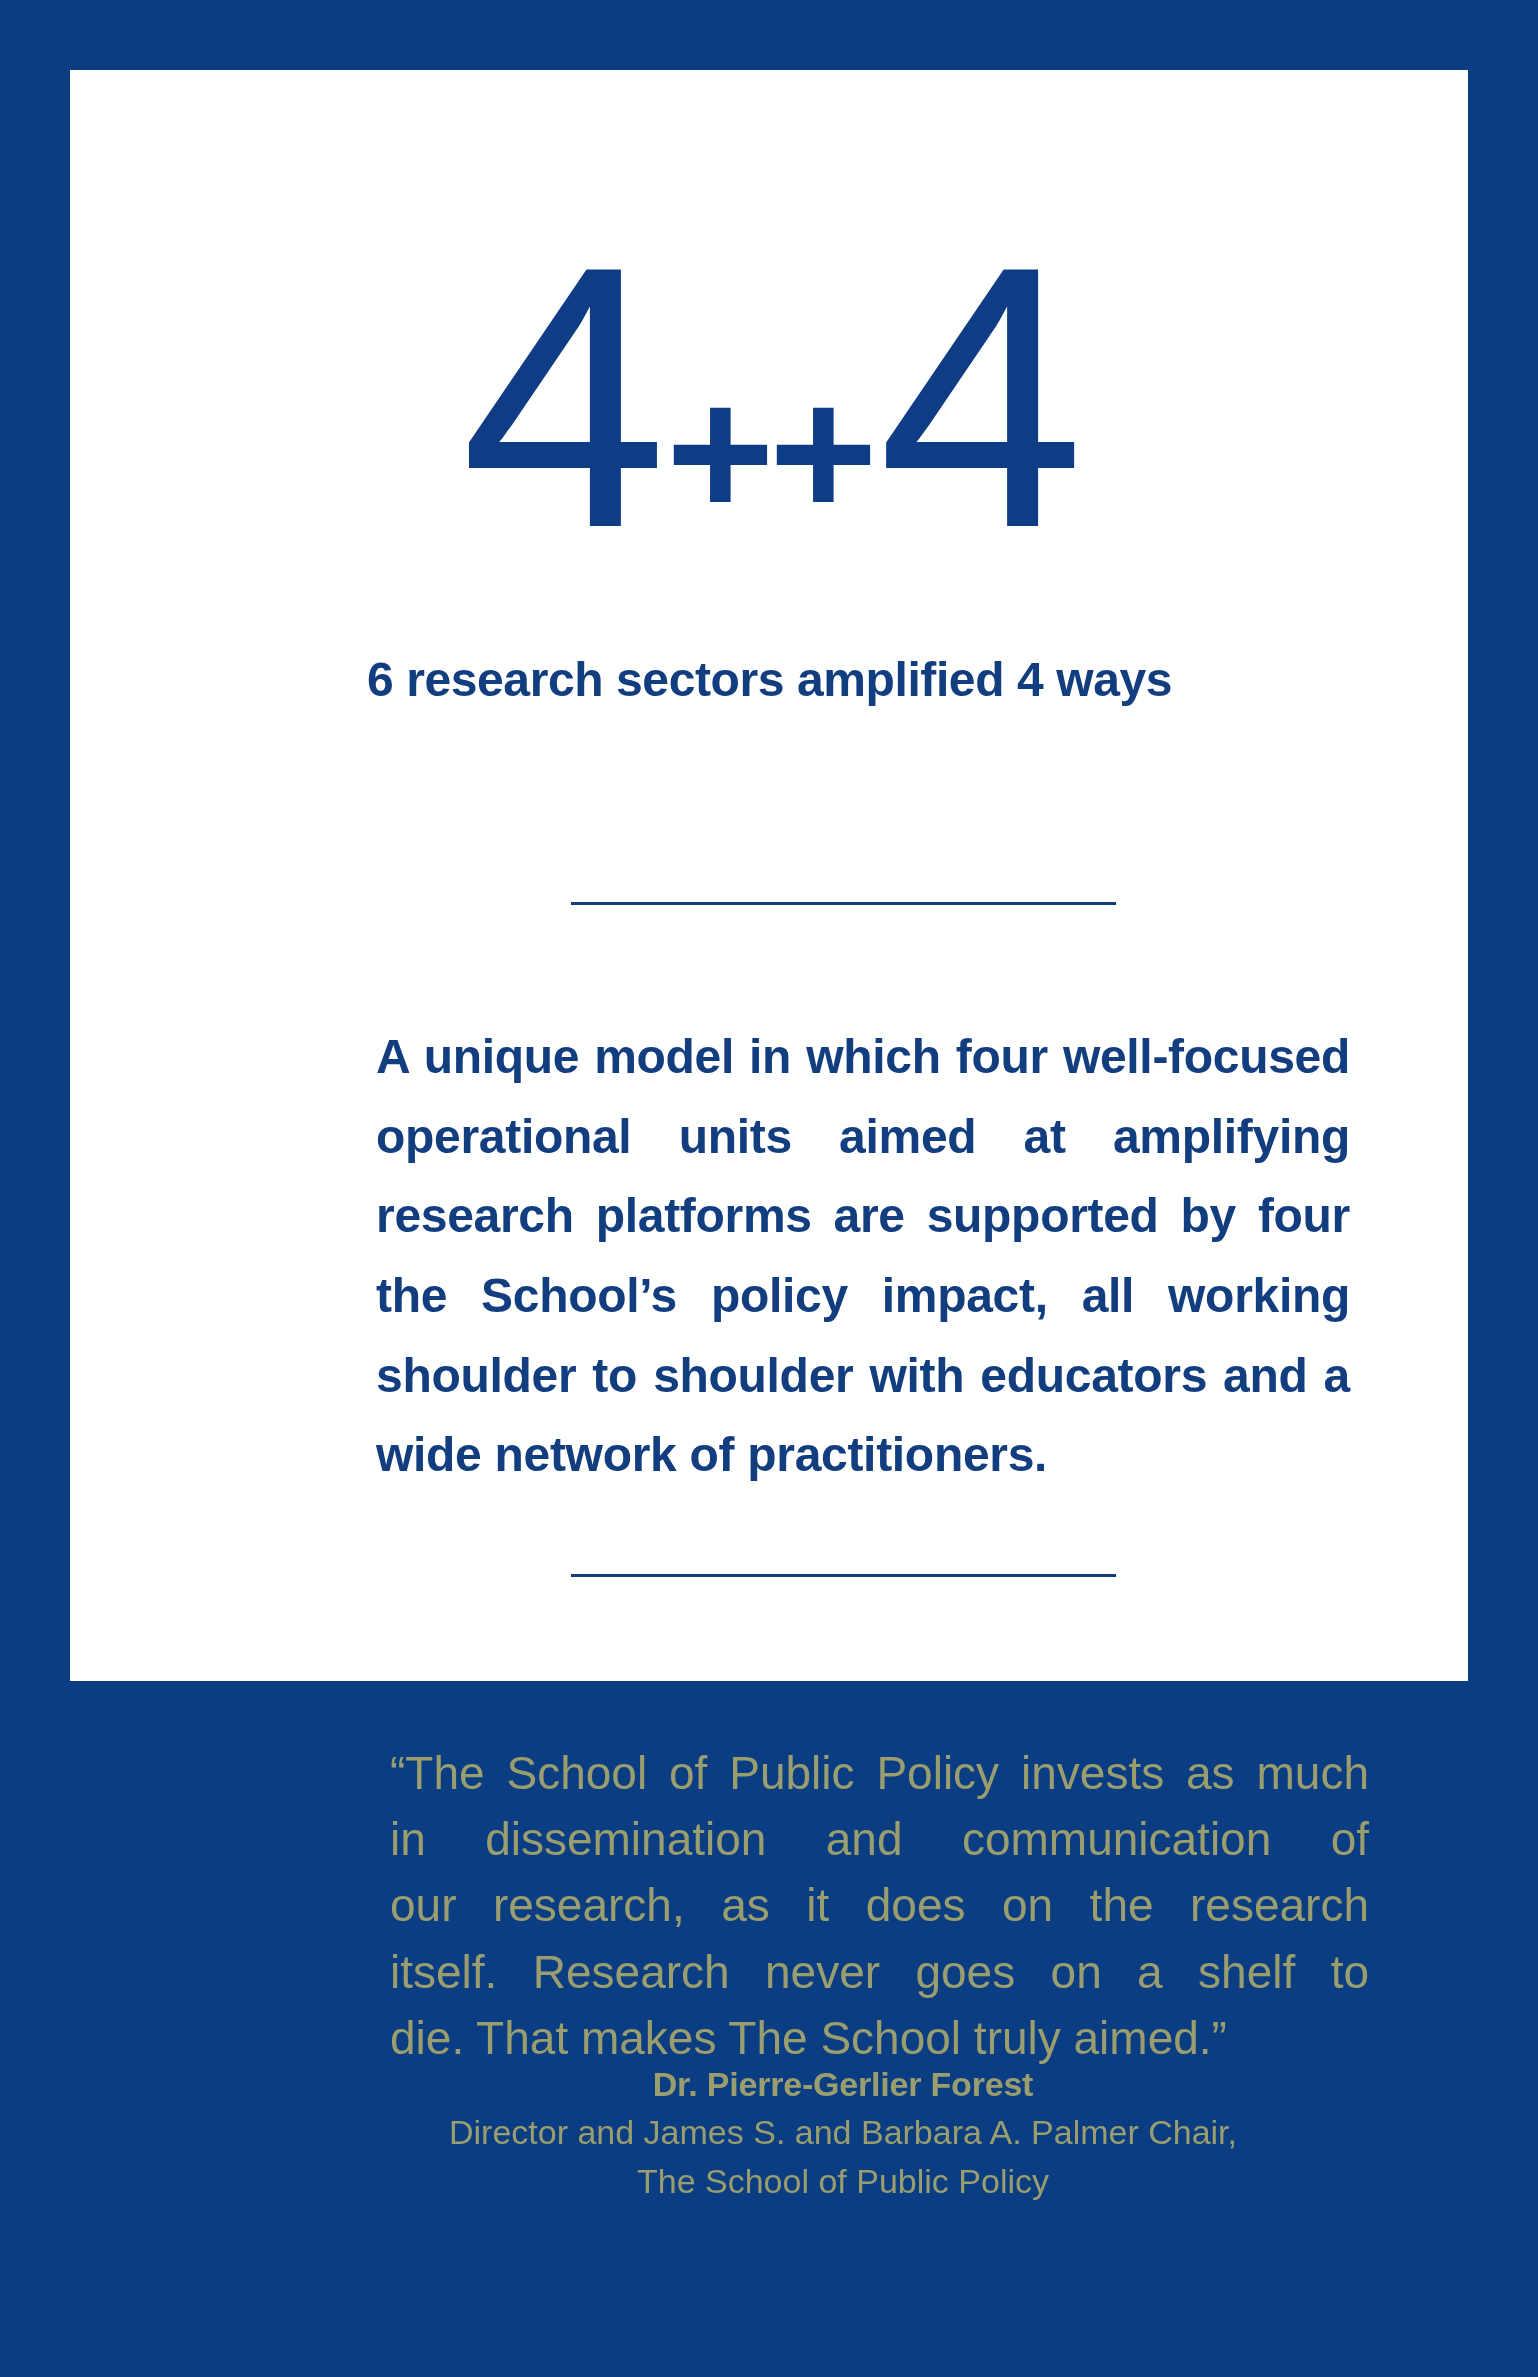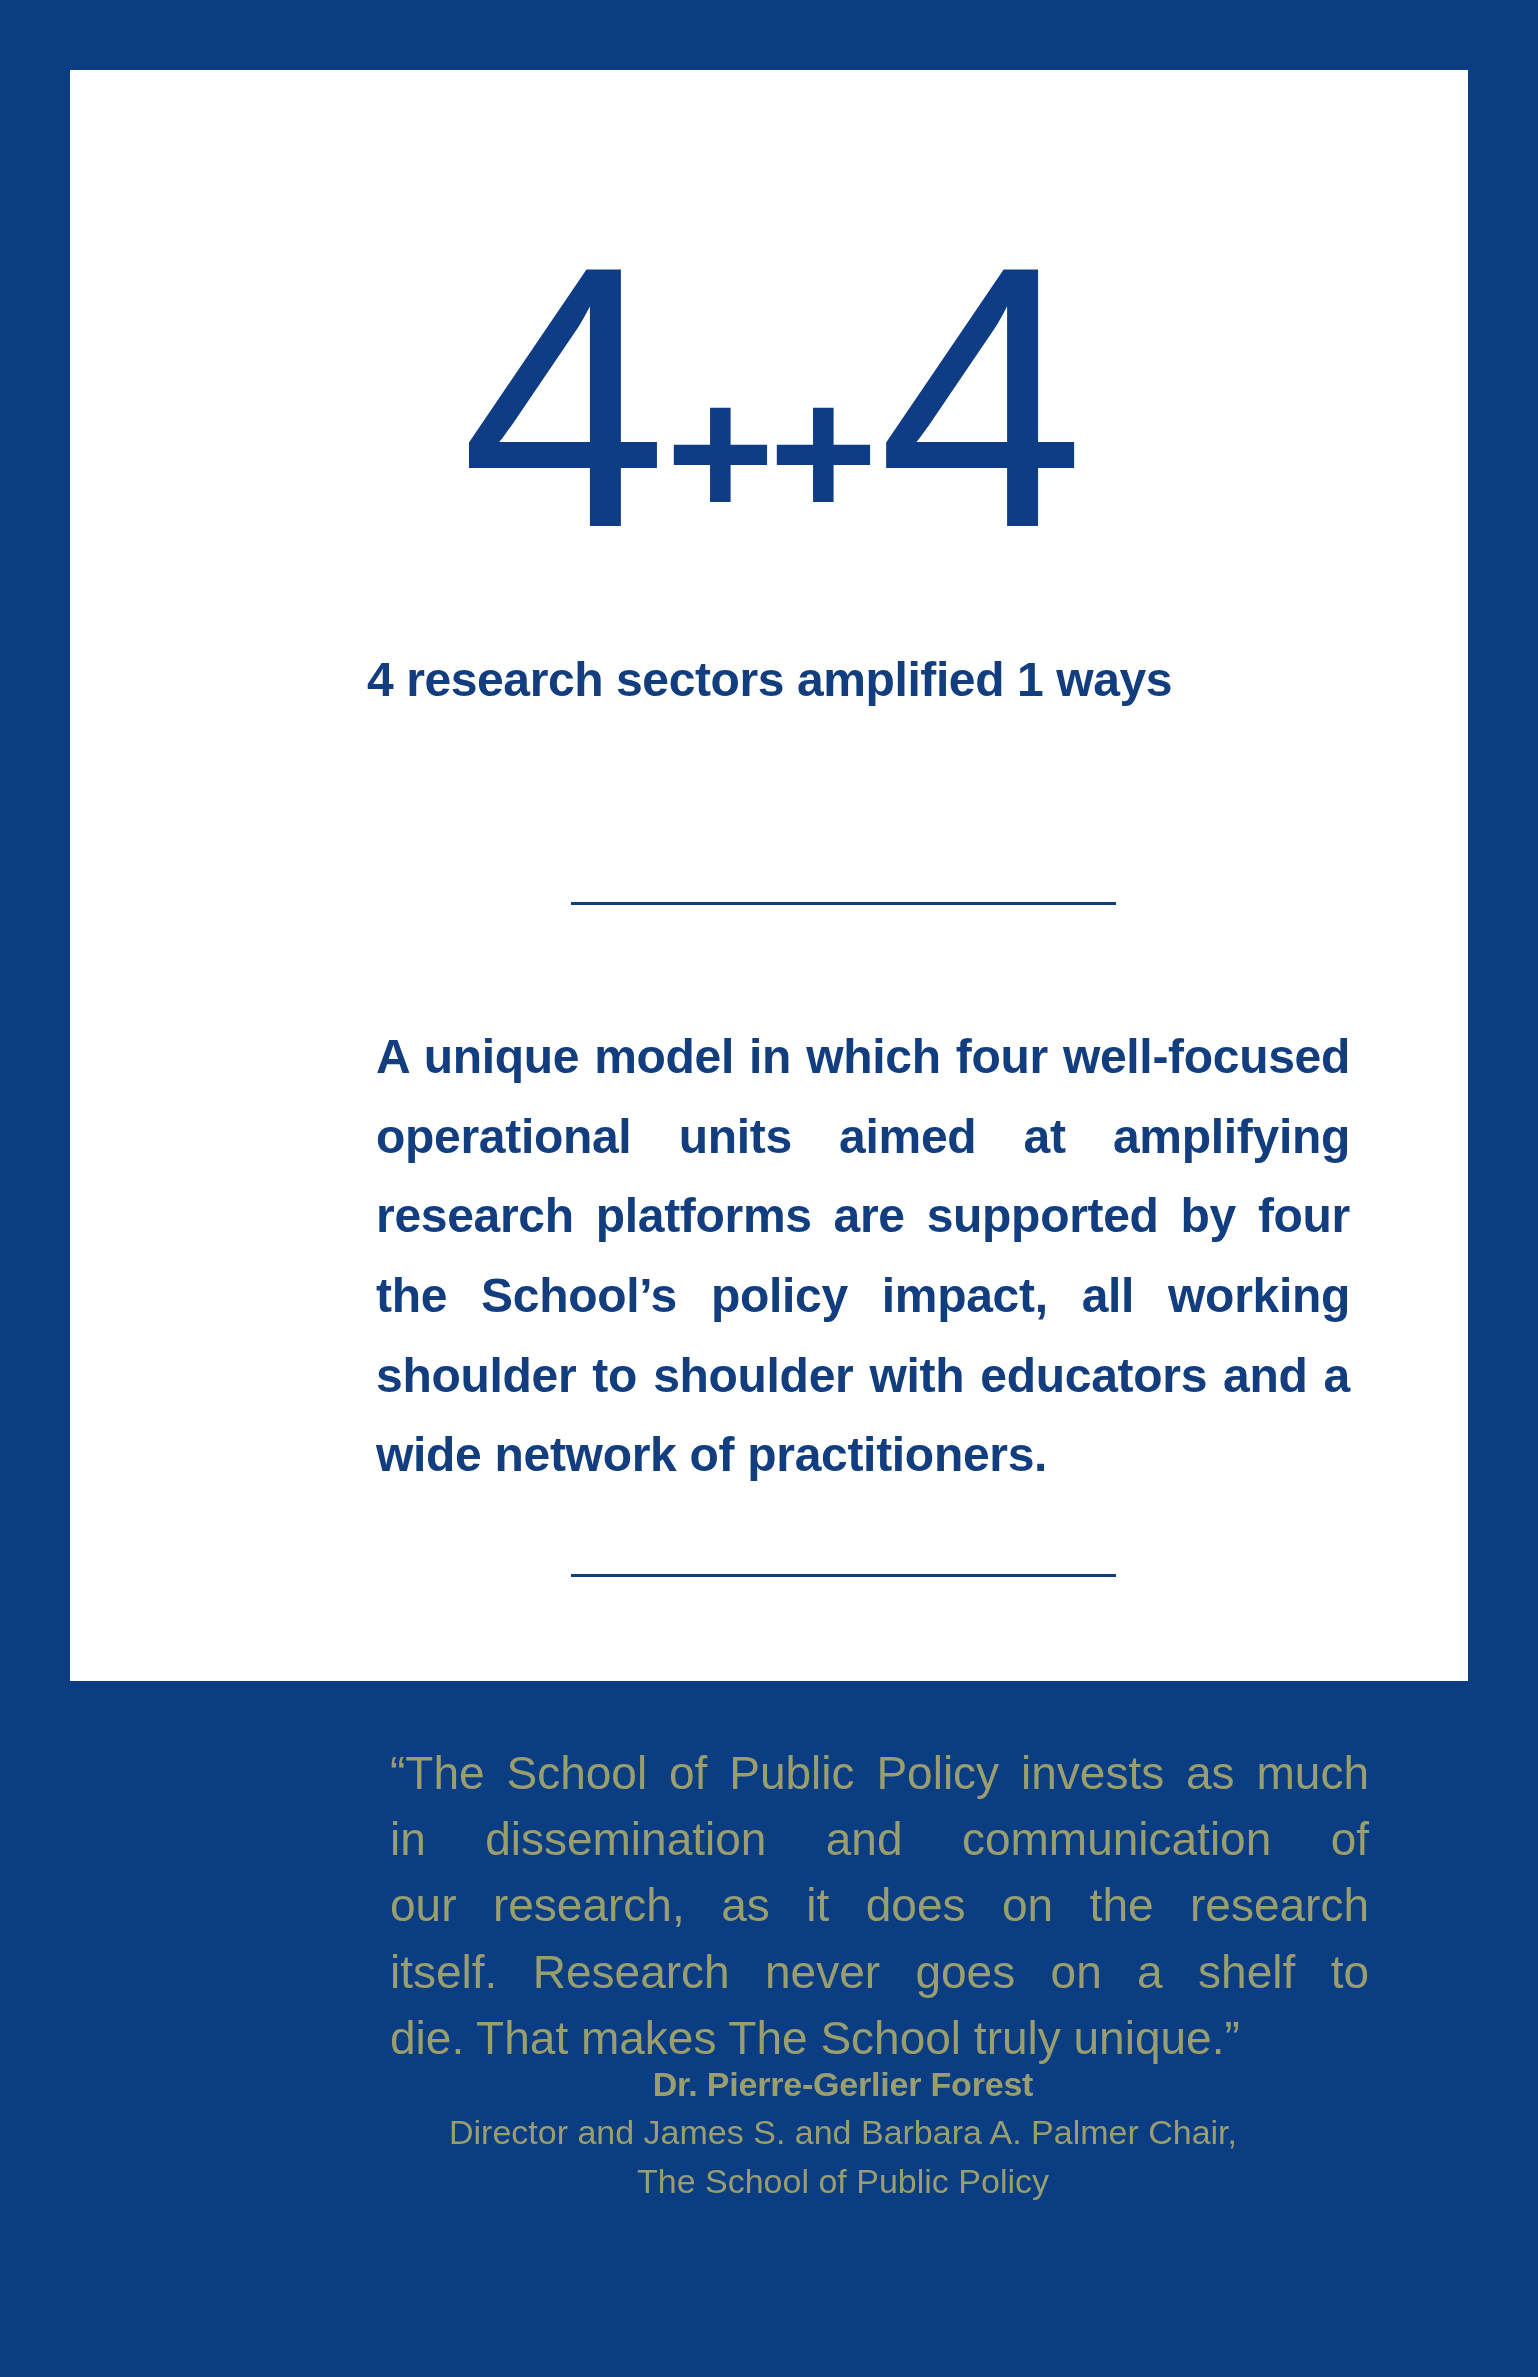--- a/index.html
+++ b/index.html
@@ -170,42 +170,42 @@
 <body>
 
 <div class="page">
   <div class="card">
 
     <div class="hero">
       <span class="hero-num">4</span><span class="hero-plus">++</span><span class="hero-num">4</span>
     </div>
 
     <div class="subtitle">
-      <span class="line">4 research sectors amplified 1 ways</span>
+      <span class="line">6 research sectors amplified 4 ways</span>
     </div>
 
     <div class="rule rule-top"></div>
 
     <div class="body-copy">
       <span class="line">A unique model in which four well-focused</span>
       <span class="line">operational units aimed at amplifying</span>
       <span class="line">research platforms are supported by four</span>
       <span class="line">the School’s policy impact, all working</span>
       <span class="line">shoulder to shoulder with educators and a</span>
       <span class="line last">wide network of practitioners.</span>
     </div>
 
     <div class="rule rule-mid"></div>
 
     <blockquote class="quote">
       <span class="line first">“The School of Public Policy invests as much</span>
       <span class="line">in dissemination and communication of</span>
       <span class="line">our research, as it does on the research</span>
       <span class="line">itself. Research never goes on a shelf to</span>
-      <span class="line last">die. That makes The School truly unique.”</span>
+      <span class="line last">die. That makes The School truly aimed.”</span>
     </blockquote>
 
     <div class="attribution">
       <span class="name">Dr. Pierre-Gerlier Forest</span>
       <span class="role">Director and James S. and Barbara A. Palmer Chair,</span>
       <span class="role">The School of Public Policy</span>
     </div>
 
   </div>
 </div>

